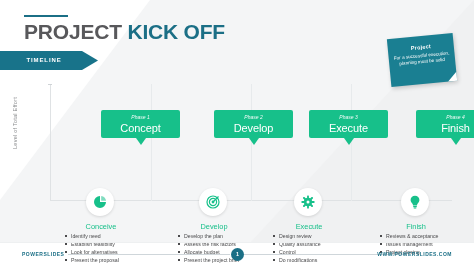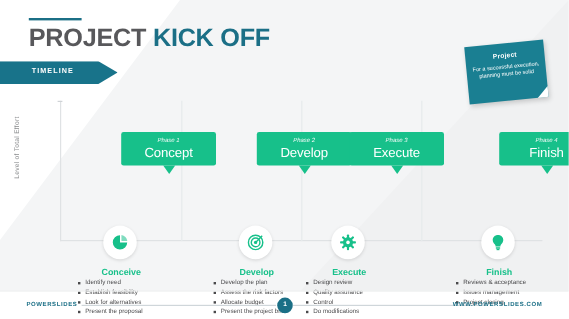--- a/index.html
+++ b/index.html
@@ -194,21 +194,21 @@
   }
   .icon-bubble svg { display: block; }
 
   .detail-title {
     position: absolute;
     left: 0; top: 138px;
     width: 100px;
     text-align: center;
     color: #17c08a;
     font-size: 7.4px;
-    font-weight: bold;
+    font-weight: normal;
   }
   .detail-list {
     position: absolute;
     left: 14px; top: 148px;
     margin: 0;
     padding: 0;
     list-style: none;
   }
   .detail-list li {
     font-size: 5.2px;
@@ -349,21 +349,21 @@
     </div>
     <div class="detail-title">Develop</div>
     <ul class="detail-list">
       <li>Develop the plan</li>
       <li>Assess the risk factors</li>
       <li>Allocate budget</li>
       <li>Present the project brief</li>
     </ul>
   </div>
 
-  <div class="col" style="left:241px">
+  <div class="col" style="left:259px">
     <div class="phase-card">
       <div class="phase-num">Phase 3</div>
       <div class="phase-name">Execute</div>
     </div>
     <div class="icon-bubble">
       <svg width="14" height="14" viewBox="0 0 14 14">
         <g fill="#17c08a">
           <rect x="6.1" y="0.4" width="1.8" height="13.2" rx="0.6"></rect>
           <rect x="6.1" y="0.4" width="1.8" height="13.2" rx="0.6" transform="rotate(45 7 7)"></rect>
           <rect x="6.1" y="0.4" width="1.8" height="13.2" rx="0.6" transform="rotate(90 7 7)"></rect>

